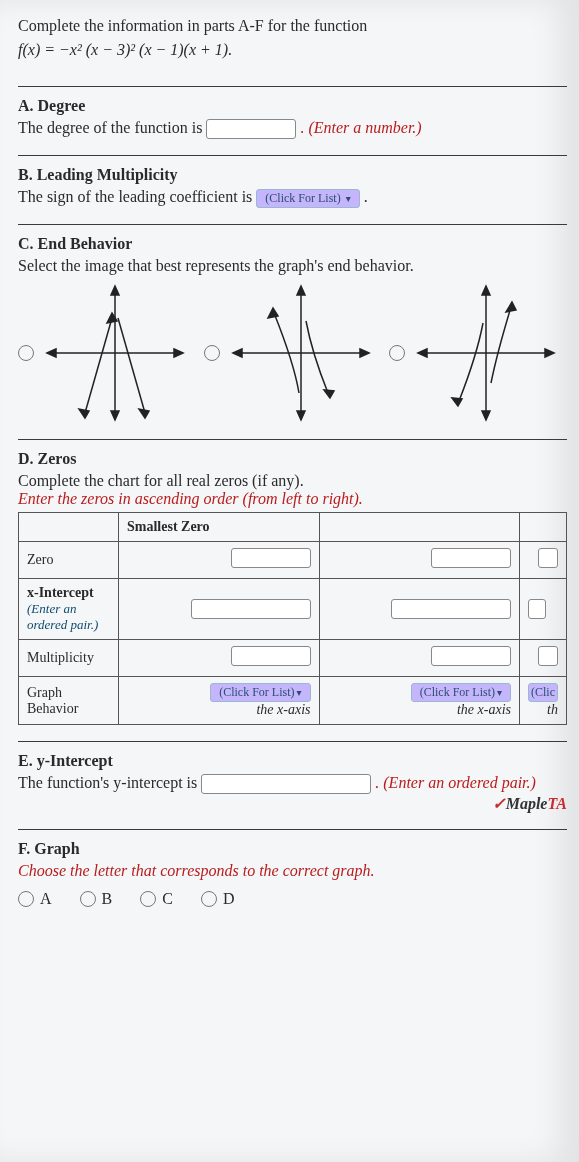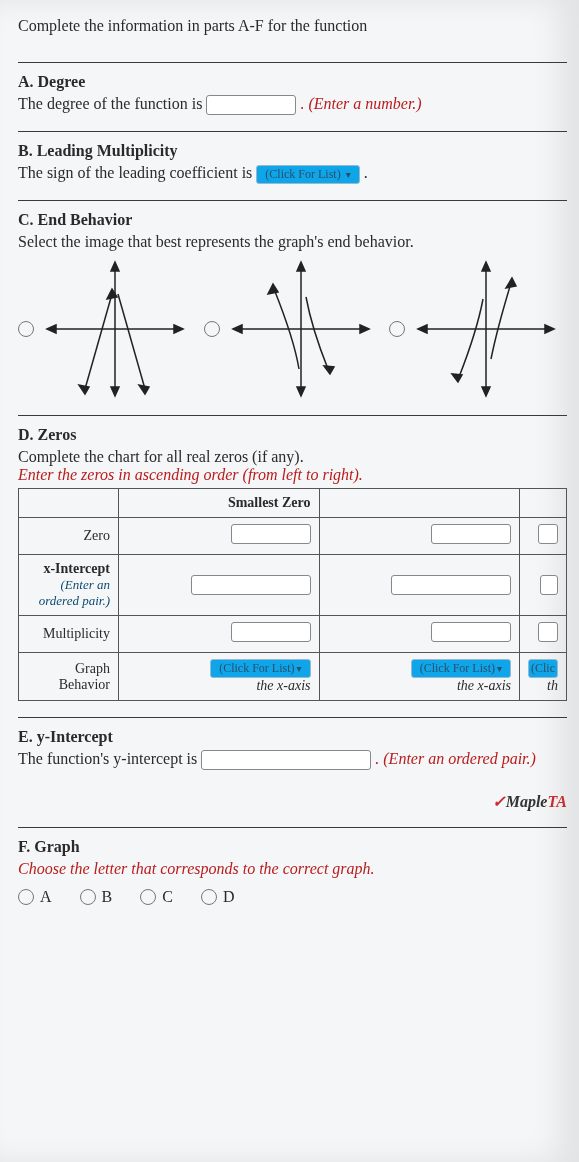--- a/index.html
+++ b/index.html
@@ -6,51 +6,52 @@
 body{font-family:Georgia,'Times New Roman',serif;background:#d8dde3;width:579px;height:1162px;overflow:hidden;color:#2a2a2a}
 .page{background:#f5f6f8;margin:0;padding:14px 12px 0 18px;min-height:1162px;box-shadow:inset -20px 0 30px rgba(0,0,0,.08)}
 .intro{margin-bottom:24px;line-height:1.5}
 .func{font-style:italic}
 .sec{padding:10px 0 16px 0}
 .sec-title{font-weight:bold;margin-bottom:4px}
 .hint{font-style:italic;color:#b91c1c}
 hr{border:none;border-top:1px solid #3a3a3a;margin:0}
 .input-box{display:inline-block;border:1px solid #888;background:#fff;border-radius:3px;height:20px;width:90px;vertical-align:middle}
 .input-box.wide{width:170px}
-.click-list{display:inline-block;background:#0ea5e9;border:1px solid #9ab8d4;border-radius:3px;padding:1px 8px;font-size:12px;color:#2a4f6e;vertical-align:middle}
+.click-list{display:inline-block;background:#c4b5fd;border:1px solid #9ab8d4;border-radius:3px;padding:1px 8px;font-size:12px;color:#2a4f6e;vertical-align:middle}
 .click-list .chev{font-size:10px;margin-left:2px}
 .radio{display:inline-block;width:16px;height:16px;border:1.5px solid #777;border-radius:50%;vertical-align:middle}
 .endrow{display:flex;align-items:center;gap:8px;margin-top:8px}
 .endcell{display:flex;align-items:center;gap:6px;flex:1}
 .axes{width:150px;height:140px}
 .axes line{stroke:#222;stroke-width:1.5}
 .axes .curve{stroke:#222;stroke-width:1.5;fill:none}
 .axes .arrow{stroke:#222;stroke-width:1.5;fill:#222}
 table{border-collapse:collapse;width:100%;margin-top:4px;font-size:14px}
-th,td{border:1px solid #555;padding:6px 8px;text-align:right;vertical-align:middle}
+th,td{border:1px solid #555;padding:6px 8px;text-align:left;vertical-align:middle}
 th.first,td.first{width:100px;font-weight:bold}
 td.first{font-weight:normal}
 .row-label{font-weight:bold}
 .row-sub{font-style:italic;color:#0c4a6e;font-weight:normal;font-size:13px}
 .center{text-align:right}
 .maple{float:right;font-weight:bold;font-style:italic;color:#333}
 .maple .chk{color:#c92c2c}
 .maple .ta{color:#c92c2c}
 .opts{margin-top:10px;display:flex;gap:28px;align-items:center}
 .opt{display:flex;align-items:center;gap:6px}
 .axis-txt{font-style:italic}
 .small-input{display:inline-block;border:1px solid #888;background:#fff;border-radius:3px;height:20px;width:80px}
 </style>
 </head>
 <body>
 
 <div class="page">
 
   <div class="intro">
     <div>Complete the information in parts A-F for the function</div>
+    <div class="func">f(x) = −x² (x − 3)² (x − 1)(x + 1).</div>
   </div>
 
   <hr>
 
   <div class="sec">
     <div class="sec-title">A. Degree</div>
     <div>
       <span>The degree of the function is </span>
       <span class="input-box"></span>
       <span class="hint">. (Enter a number.)</span>
@@ -182,21 +183,21 @@
 
   <hr>
 
   <div class="sec">
     <div class="sec-title">E. y-Intercept</div>
     <div>
       <span>The function's y-intercept is </span>
       <span class="input-box wide"></span>
       <span class="hint"> . (Enter an ordered pair.)</span>
     </div>
-    <div style="margin-top:22px">
+    <div style="">
       <span class="maple">
         <span class="chk">✓</span><span>Maple</span><span class="ta">TA</span>
       </span>
       <div style="clear:both"></div>
     </div>
   </div>
 
   <hr>
 
   <div class="sec">

